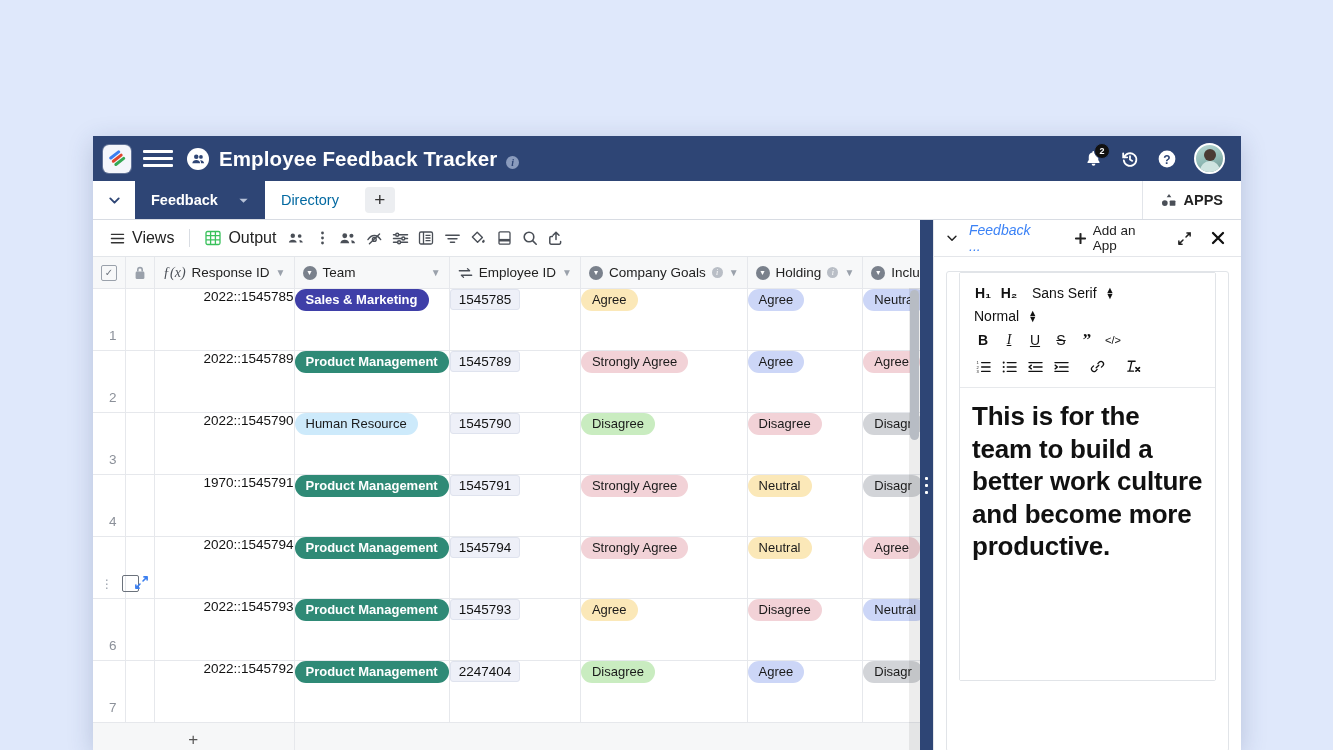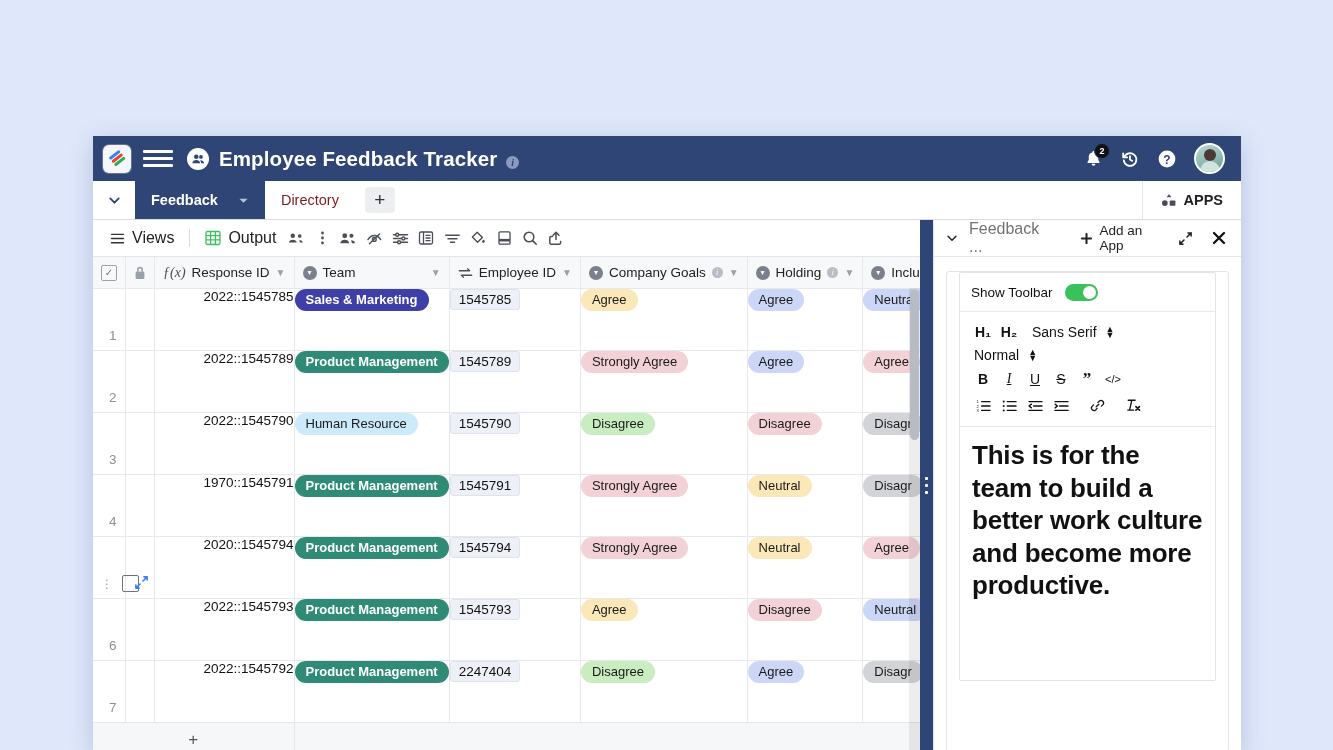--- a/index.html
+++ b/index.html
@@ -29,21 +29,21 @@
   .badge{position:absolute;top:-6px;right:-7px;background:#111;color:#fff;border-radius:50%;width:14px;height:14px;font-size:9px;font-weight:bold;display:flex;align-items:center;justify-content:center;border:1px solid #2e4575;}
   .avatar{width:27px;height:27px;border-radius:50%;background:linear-gradient(160deg,#b9d9d4 0%,#8fb9b4 55%,#6d8f8c 100%);border:2px solid #fff;position:relative;overflow:hidden;}
   .avatar::after{content:"";position:absolute;left:50%;top:4px;width:12px;height:12px;border-radius:50%;background:#4a3a33;transform:translateX(-50%);}
   .avatar::before{content:"";position:absolute;left:50%;bottom:0;width:20px;height:11px;border-radius:10px 10px 0 0;background:#cfe4e0;transform:translateX(-50%);}
 
   
   .tabstrip{height:38px;background:#fff;display:flex;align-items:stretch;flex:0 0 38px;border-bottom:1px solid #d8dce3;}
   .tab-caret{width:42px;display:flex;align-items:center;justify-content:center;color:#2e4575;cursor:pointer;}
   .tab{display:flex;align-items:center;gap:20px;padding:0 16px;font-size:14.5px;cursor:pointer;}
   .tab.active{background:#2e4575;color:#fff;font-weight:bold;}
-  .tab.inactive{color:#7f1d1d;}
+  .tab.inactive{color:#0369a1;}
   .tab-plus{width:30px;height:26px;margin:6px 0 0 10px;background:#eceef1;border-radius:4px;display:flex;align-items:center;justify-content:center;font-size:19px;color:#333;cursor:pointer;align-self:flex-start;}
   .apps-btn{margin-left:auto;display:flex;align-items:center;gap:7px;padding:0 18px;font-size:14.5px;font-weight:bold;color:#222;border-left:1px solid #e2e5ea;cursor:pointer;}
 
   
   .body-split{flex:1 1 auto;display:flex;min-height:0;}
   .left-pane{width:827px;flex:0 0 827px;display:flex;flex-direction:column;min-width:0;background:#fff;}
   .splitter{width:13px;flex:0 0 13px;background:#2e4575;display:flex;align-items:center;justify-content:center;cursor:col-resize;}
   .splitter .dots{display:flex;flex-direction:column;gap:4px;}
   .splitter .dots i{width:3px;height:3px;background:#fff;border-radius:1px;display:block;}
   .right-pane{flex:1 1 auto;background:#fff;display:flex;flex-direction:column;min-width:0;border-left:1px solid #e4e6ea;}
@@ -78,21 +78,21 @@
   .idcell{text-align:right;padding:9px 13px 0 0;color:#111;font-size:13.5px;}
   .pill{display:inline-block;border-radius:11px;padding:3px 11px;font-size:13px;white-space:nowrap;line-height:1.25;}
   .num-pill{display:inline-block;background:#eef0f8;border:1px solid #dfe3ee;border-radius:3px;padding:2px 8px;font-size:13.5px;color:#111;}
   .addrow td{height:34px;background:#f6f7f8;border-bottom:1px solid #e6e8ec;}
   .addrow .plus{display:flex;align-items:center;justify-content:center;height:34px;color:#555;font-size:17px;cursor:pointer;}
   .vscroll{position:absolute;right:0;top:31px;bottom:0;width:11px;background:rgba(0,0,0,.07);}
   .vscroll i{position:absolute;left:1px;top:2px;width:9px;height:150px;background:#b7bcc4;border-radius:5px;display:block;}
 
   
   .rp-head{height:36px;flex:0 0 36px;display:flex;align-items:center;gap:10px;padding:0 11px;border-bottom:1px solid #e4e6ea;background:#fff;}
-  .rp-title{font-size:16px;color:#737373;}
+  .rp-title{font-size:14px;color:#3b82f6;font-style:italic;}
   .rp-add{display:flex;align-items:center;gap:6px;font-size:13.5px;color:#222;margin-left:18px;cursor:pointer;}
   .rp-ico{width:24px;height:24px;display:flex;align-items:center;justify-content:center;cursor:pointer;color:#222;}
   .rp-body{flex:1 1 auto;padding:14px 12px 0 12px;background:#fff;min-height:0;}
   .card{border:1px solid #e1e4e8;border-radius:3px;background:#fff;height:100%;display:flex;flex-direction:column;}
   .card-head{height:38px;flex:0 0 38px;display:flex;align-items:center;padding:0 12px;gap:9px;}
   .card-title{font-size:14.5px;color:#111;}
   .grip{color:#dcdfe3;font-size:12px;margin-left:30px;letter-spacing:-1px;}
   .card-exp{margin-left:auto;color:#222;font-size:14px;cursor:pointer;}
   .ed-wrap{margin:0 12px 12px 12px;border:1px solid #e1e4e8;border-radius:2px;display:flex;flex-direction:column;flex:1 1 auto;min-height:0;}
   .toolbar-toggle{height:38px;flex:0 0 38px;display:flex;align-items:center;gap:12px;padding:0 11px;border-bottom:1px solid #e7e9ec;}
@@ -513,26 +513,20 @@
           <svg width="14" height="14" viewBox="0 0 14 14" stroke="#111" stroke-width="2.3" stroke-linecap="round">
               <path d="M2 2l10 10M12 2 2 12"></path>
             </svg>
         </span>
       </div>
 
       <div class="rp-body">
         <div class="card">
 
           <div class="ed-wrap">
-            <div class="toolbar-toggle">
-              <span class="tt-label">Show Toolbar</span>
-              <span class="switch">
-                  <i></i>
-                </span>
-            </div>
 
             <div class="rt-toolbar">
               <div class="rt-row">
                 <span class="rt-btn" style="font-weight:bold">H₁</span>
                 <span class="rt-btn" style="font-weight:bold;margin-right:6px">H₂</span>
                 <span class="rt-sel">
                   <span>Sans Serif</span>
                   <span class="stepper">▲<br>▼</span>
                 </span>
               </div>

